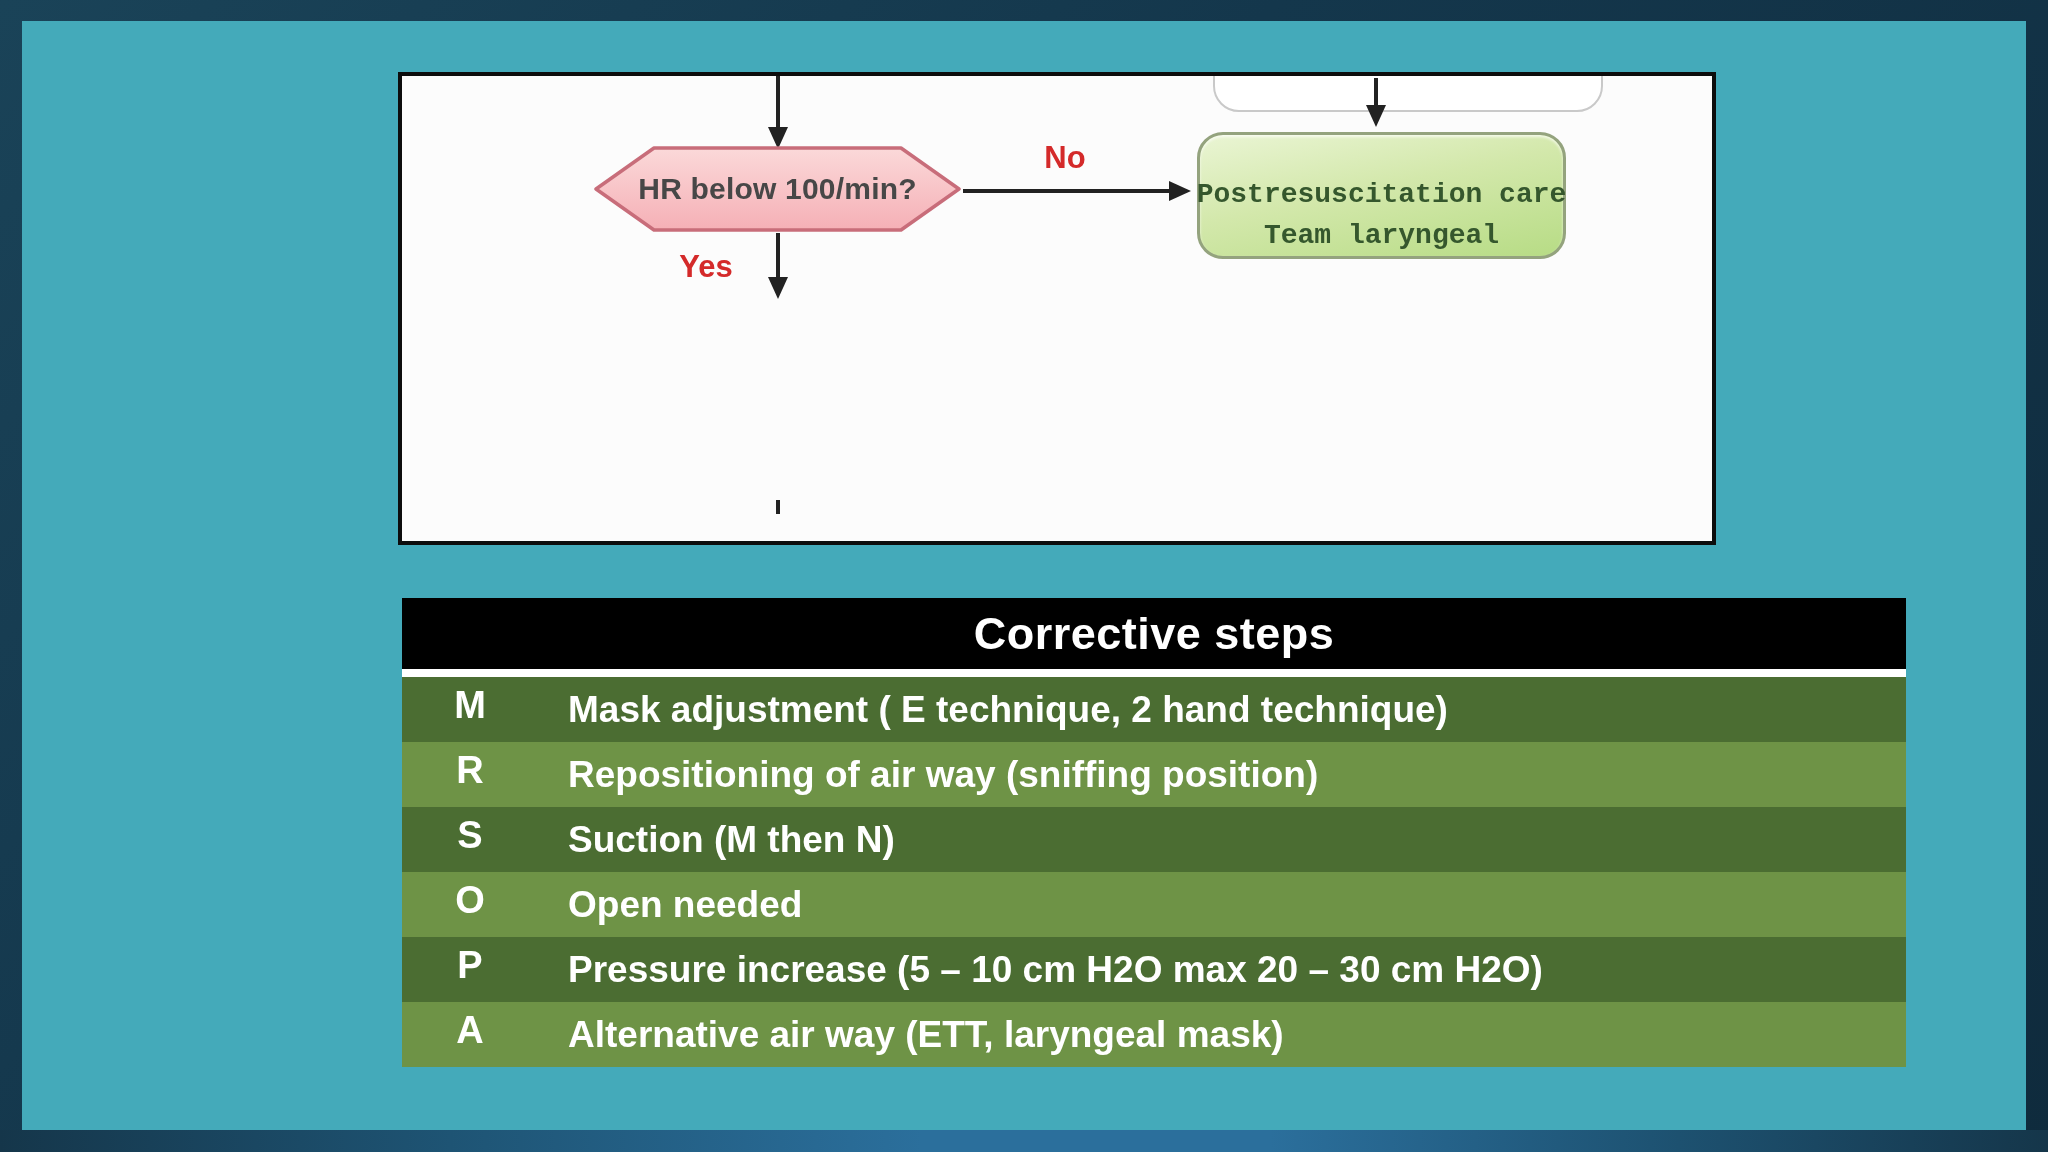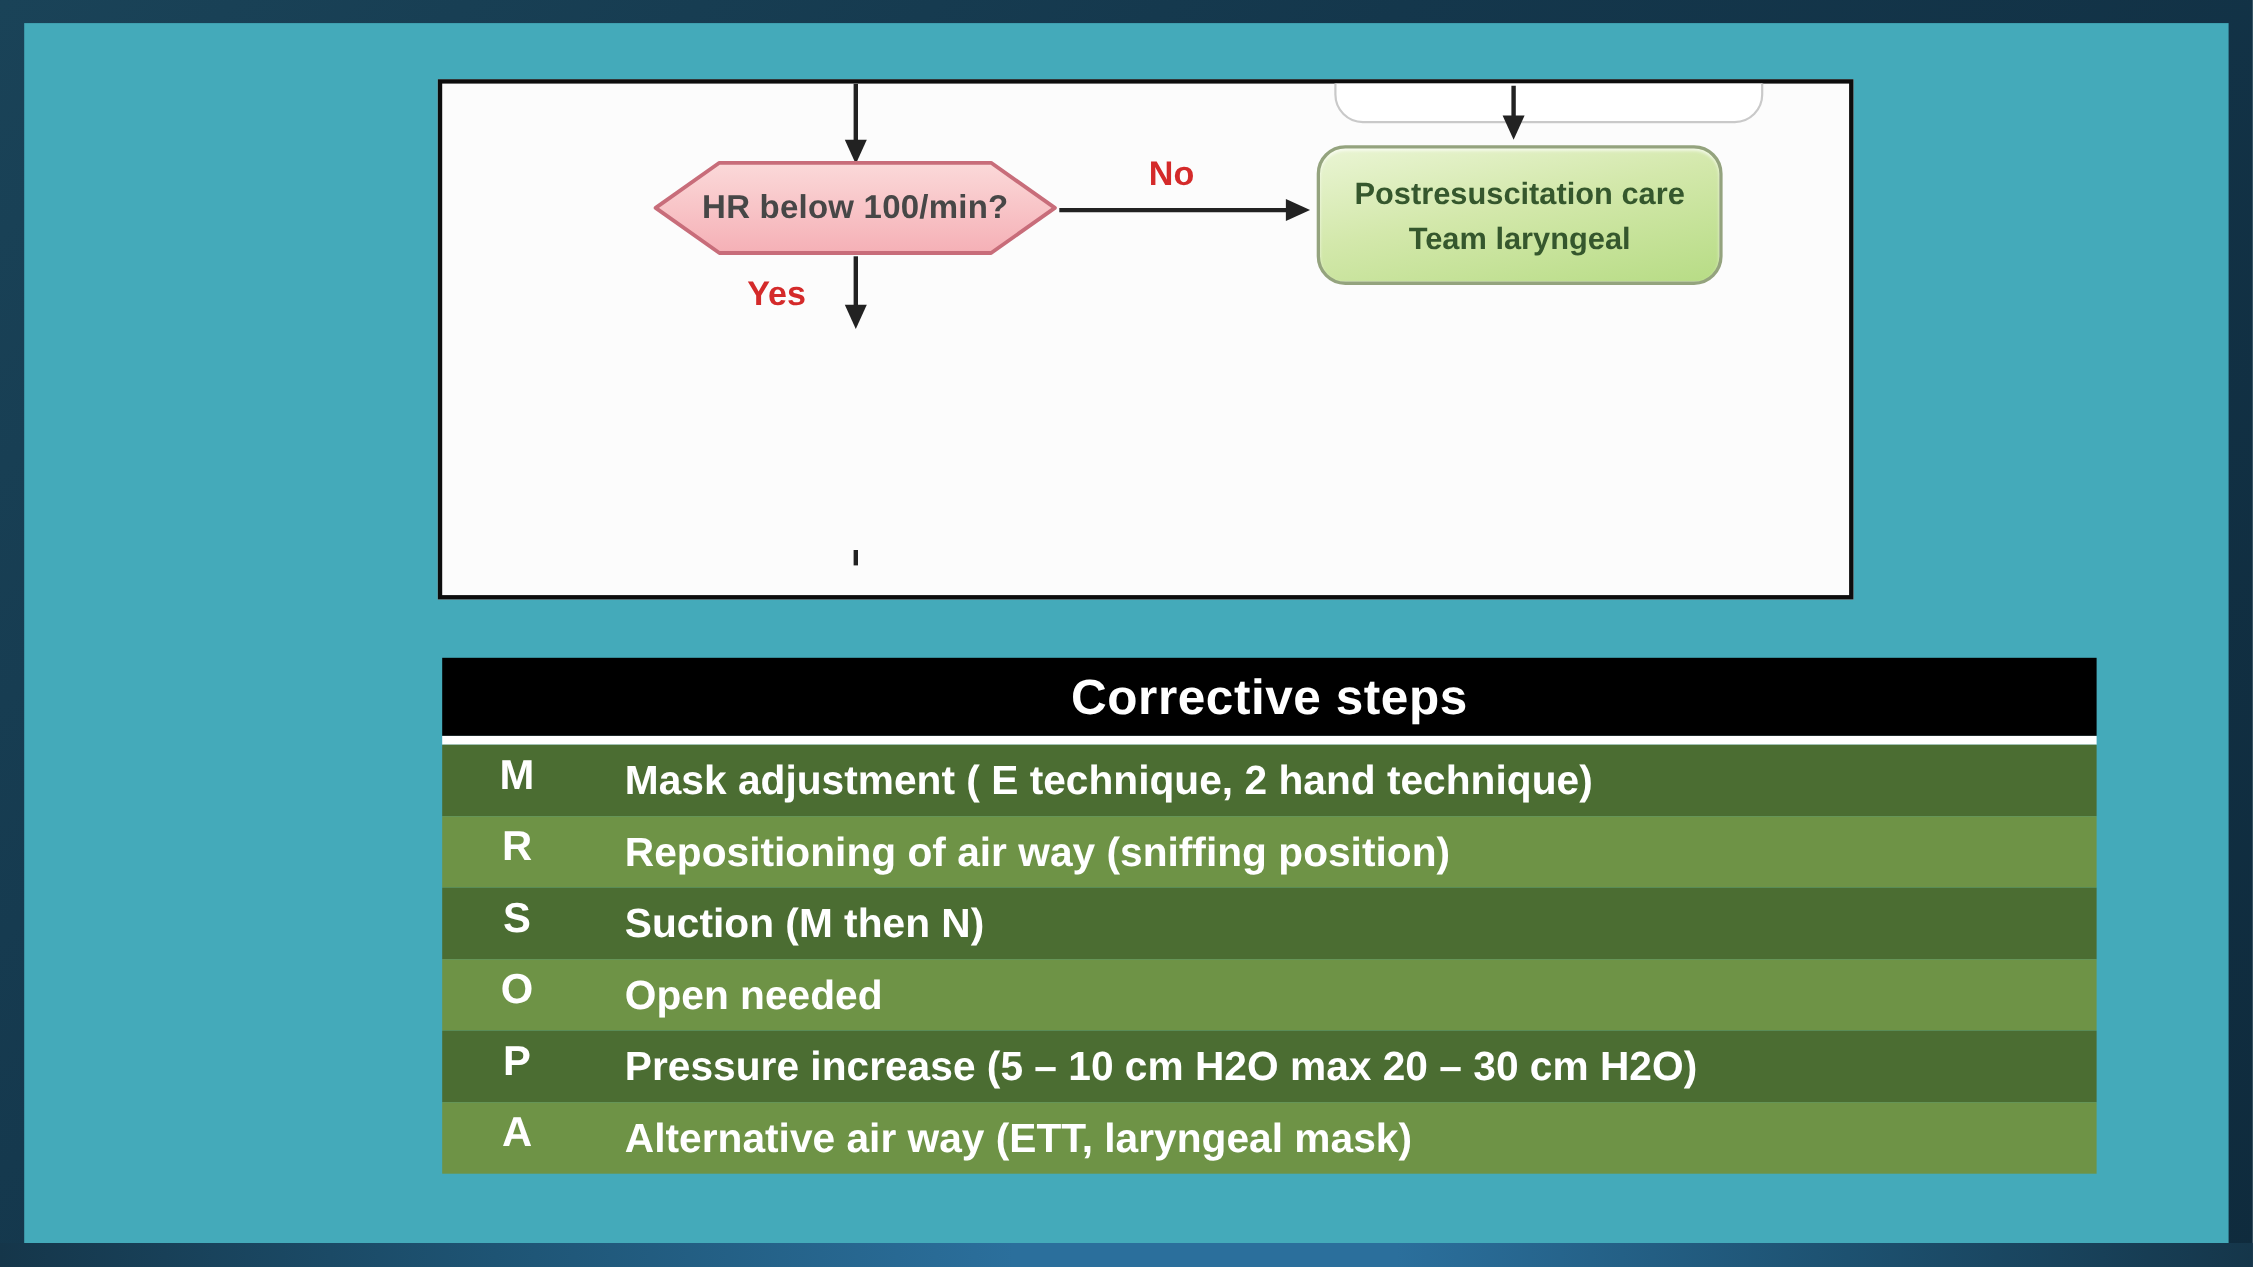--- a/index.html
+++ b/index.html
@@ -6,32 +6,32 @@
     font-family:"Liberation Sans", sans-serif;}
   #root{position:absolute;inset:0;width:2048px;height:1152px;
     background:linear-gradient(135deg,#1a4358 0%,#14374c 40%,#0f2b3d 100%);}
   
   #canvas{position:absolute;left:22px;top:21px;width:2004px;height:1109px;background:#44aaba;}
   #bottom-strip{position:absolute;left:0;bottom:0;width:2048px;height:22px;
     background:linear-gradient(90deg,#15364a 0%,#1e5474 22%,#2b6f9c 45%,#2b6f9c 62%,#1d5170 82%,#15364a 100%);}
 
   
   #flow-panel{position:absolute;left:398px;top:72px;width:1279px;height:465px;
-    border:4px solid #0d0d0d;background:#fcfcfc;overflow:hidden;}
+    border:4px solid #0d0d0d;background:#fcfcfc;overflow:hidden;padding-left:31px;}
   .cutoff-box{position:absolute;left:811px;top:-12px;width:386px;height:44px;
     background:#ffffff;border:2px solid #c9c9c9;border-radius:0 0 26px 26px;}
   #flow-arrows{position:absolute;left:0;top:0;}
   .flow-label{position:absolute;color:#d42a2a;font-weight:700;font-size:31px;text-align:center;}
   #hexagon-wrap{position:absolute;left:190px;top:69px;width:371px;height:88px;}
   #hexagon-text{position:absolute;inset:0;display:flex;align-items:center;justify-content:center;
     font-size:30px;font-weight:700;color:#474747;letter-spacing:0.2px;}
   .green-node{position:absolute;border:3px solid #94a37e;border-radius:26px;
     background:linear-gradient(168deg,#eaf5d4 0%,#d3e8ab 45%,#b7dc85 100%);
     box-shadow:inset 0 2px 3px rgba(255,255,255,.7);
-    display:flex;flex-direction:column;align-items:center;justify-content:center;}
+    display:flex;flex-direction:column;align-items:center;justify-content:flex-end;font-family:Liberation Mono, monospace;}
   .green-node .ln{font-size:28px;font-weight:700;color:#35572d;line-height:41px;white-space:nowrap;}
   #post-box{left:795px;top:56px;width:363px;height:121px;}
   #check-box{left:118px;top:229px;width:550px;height:195px;}
 
   
   #steps-table{position:absolute;left:402px;top:598px;width:1504px;}
   #steps-header{height:71px;background:#000000;color:#ffffff;display:flex;align-items:center;
     justify-content:center;font-size:45px;font-weight:700;letter-spacing:0.5px;}
   #steps-sep{height:8px;background:#ffffff;}
   .step-row{height:65px;display:flex;align-items:center;color:#ffffff;}

